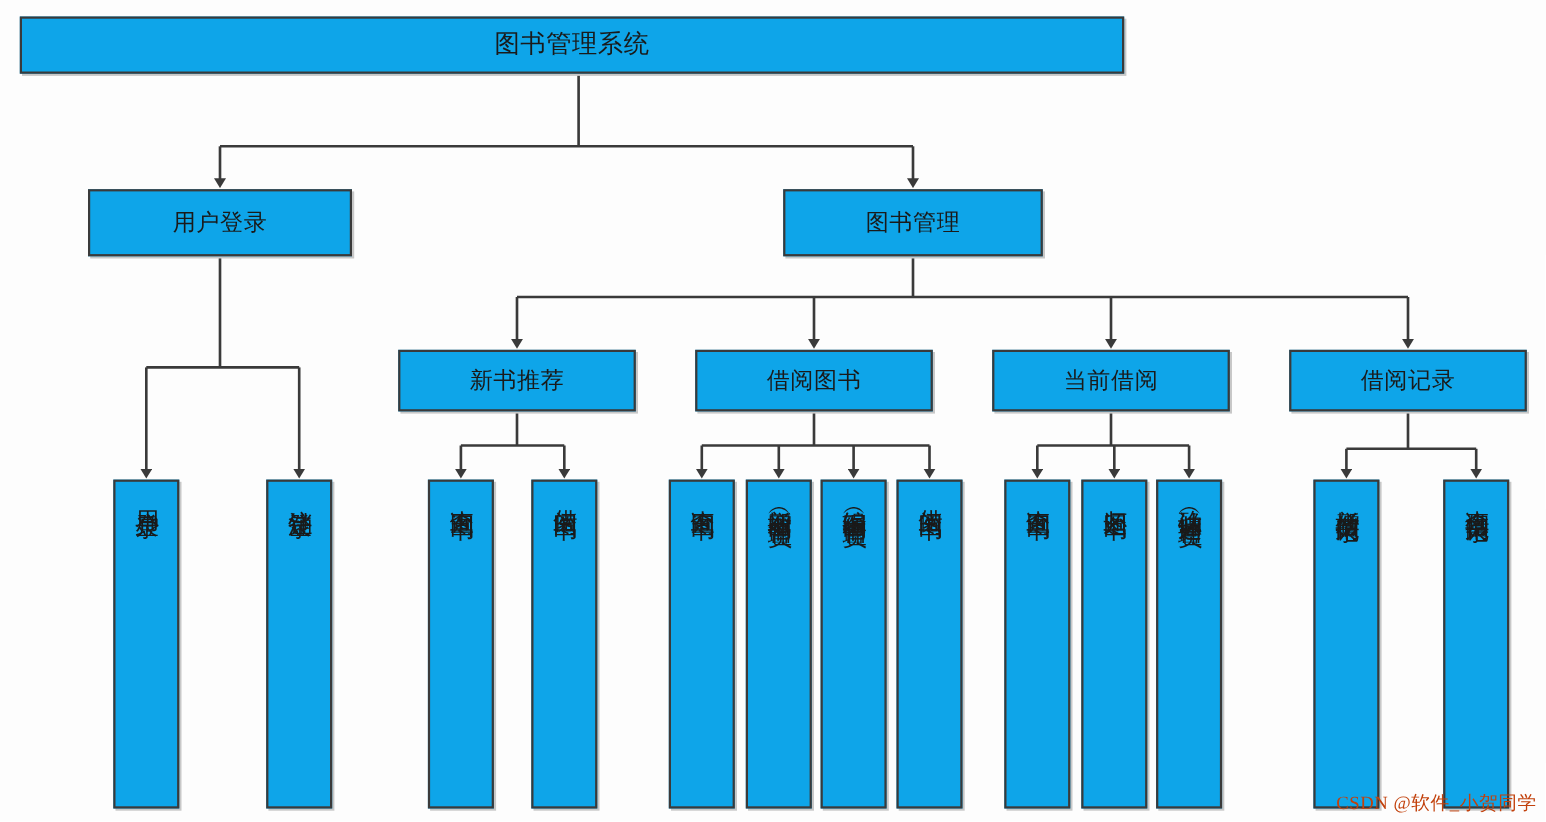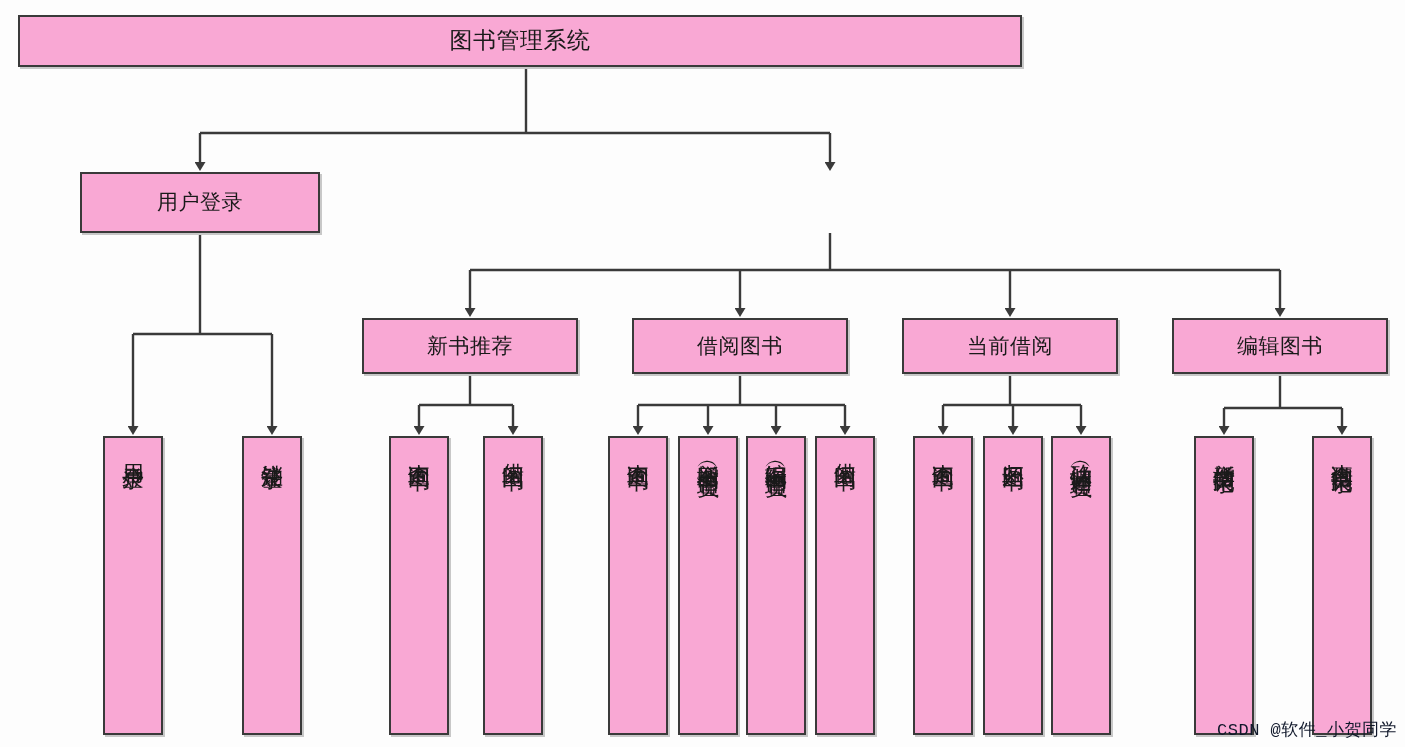--- a/index.html
+++ b/index.html
@@ -20,21 +20,21 @@
   svg#wires {
     position: absolute;
     left: 0; top: 0;
     width: 1405px;
     height: 747px;
     pointer-events: none;
   }
   .node {
     position: absolute;
     box-sizing: border-box;
-    background: #f9a8d4;
+    background: #0ea5e9;
     border: 2px solid #3a3a3a;
     box-shadow: 2px 2px 0 0 #c8c8c8;
     display: flex;
     align-items: center;
     justify-content: center;
     color: #1a1a1a;
   }
   .node-label {
     display: block;
     text-align: center;
@@ -56,22 +56,22 @@
   }
   .lvl0 { font-size: 23px; }
   .lvl1 { font-size: 21px; }
   .lvl2 { font-size: 21px; font-family: Liberation Serif, serif; }
   .leaf { font-size: 22px; }
   #watermark {
     position: absolute;
     right: 8px;
     bottom: 6px;
     font-size: 17px;
-    color: #0f172a;
-    font-family: Liberation Mono, monospace;
+    color: #c2410c;
+    font-family: Liberation Serif, serif;
     white-space: nowrap;
     letter-spacing: 0.5px;
   }
 </style>
 </head>
 <body>
 
 <div id="canvas">
 
   <svg id="wires" viewBox="0 0 1405 747" xmlns="http://www.w3.org/2000/svg">
@@ -128,35 +128,38 @@
   </svg>
 
   <div class="node horizontal lvl0" style="left:18px; top:15px; width:1004px; height:52px;">
     <span class="node-label">图书管理系统</span>
   </div>
 
   <div class="node horizontal lvl1" style="left:80px; top:172px; width:240px; height:61px;">
     <span class="node-label">用户登录</span>
   </div>
 
+  <div class="node horizontal lvl1" style="left:712px; top:172px; width:236px; height:61px;">
+    <span class="node-label">图书管理</span>
+  </div>
 
   <div class="node horizontal lvl2" style="left:362px; top:318px; width:216px; height:56px;">
     <span class="node-label">新书推荐</span>
   </div>
 
   <div class="node horizontal lvl2" style="left:632px; top:318px; width:216px; height:56px;">
     <span class="node-label">借阅图书</span>
   </div>
 
   <div class="node horizontal lvl2" style="left:902px; top:318px; width:216px; height:56px;">
     <span class="node-label">当前借阅</span>
   </div>
 
   <div class="node horizontal lvl2" style="left:1172px; top:318px; width:216px; height:56px;">
-    <span class="node-label">编辑图书</span>
+    <span class="node-label">借阅记录</span>
   </div>
 
   <div class="node vertical leaf" style="left:103px; top:436px; width:60px; height:299px;">
     <span class="node-label">用户登录</span>
   </div>
 
   <div class="node vertical leaf" style="left:242px; top:436px; width:60px; height:299px;">
     <span class="node-label">注销登录</span>
   </div>
 

